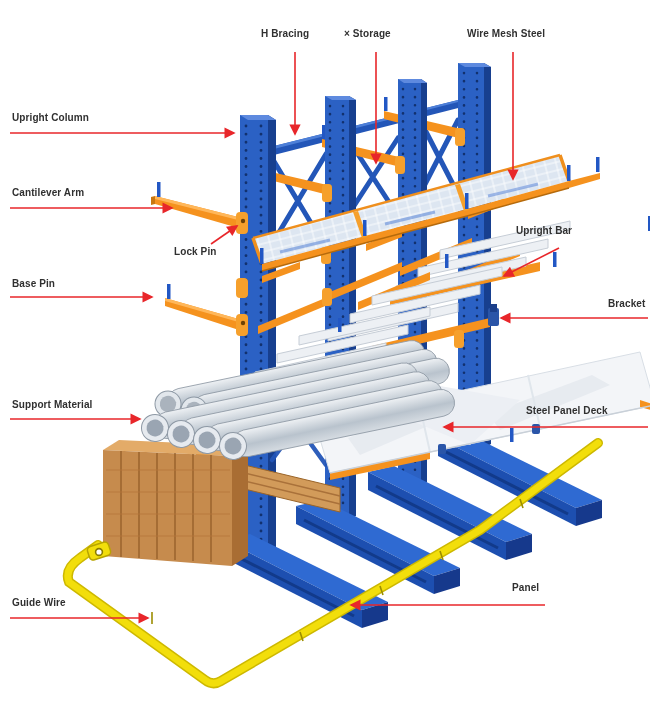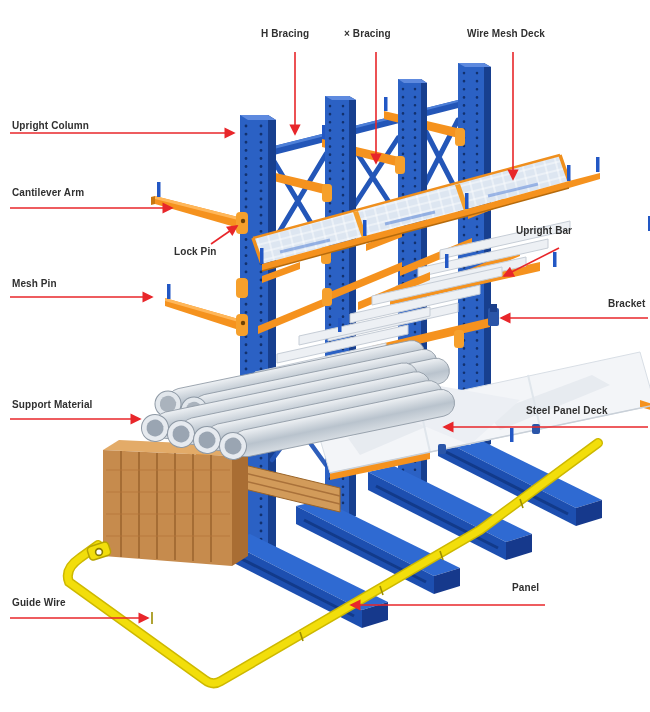--- a/index.html
+++ b/index.html
@@ -323,27 +323,27 @@
     <line x1="559" y1="248" x2="504" y2="276" marker-end="url(#arr)"></line>
     <line x1="648" y1="318" x2="501" y2="318" marker-end="url(#arr)"></line>
     <line x1="10" y1="419" x2="140" y2="419" marker-end="url(#arr)"></line>
     <line x1="648" y1="427" x2="444" y2="427" marker-end="url(#arr)"></line>
     <line x1="545" y1="605" x2="351" y2="605" marker-end="url(#arr)"></line>
     <line x1="10" y1="618" x2="148" y2="618" marker-end="url(#arr)"></line>
   </g>
 </svg>
 
 <div>
-  <div class="lbl" style="left:12px;top:120px">Upright Column</div>
+  <div class="lbl" style="left:12px;top:112px">Upright Column</div>
   <div class="lbl" style="left:261px;top:28px">H Bracing</div>
-  <div class="lbl" style="left:344px;top:28px">× Bracing</div>
-  <div class="lbl" style="left:467px;top:28px">Wire Mesh Deck</div>
+  <div class="lbl" style="left:344px;top:28px">× Storage</div>
+  <div class="lbl" style="left:467px;top:28px">Wire Mesh Steel</div>
   <div class="lbl" style="left:12px;top:187px">Cantilever Arm</div>
   <div class="lbl" style="left:174px;top:246px">Lock Pin</div>
-  <div class="lbl" style="left:12px;top:278px">Mesh Pin</div>
+  <div class="lbl" style="left:12px;top:278px">Base Pin</div>
   <div class="lbl" style="left:516px;top:225px">Upright Bar</div>
   <div class="lbl" style="left:608px;top:298px">Bracket</div>
   <div class="lbl" style="left:12px;top:399px">Support Material</div>
   <div class="lbl" style="left:526px;top:405px">Steel Panel Deck</div>
   <div class="lbl" style="left:512px;top:582px">Panel</div>
   <div class="lbl" style="left:12px;top:597px">Guide Wire</div>
 </div>
 
 </div>
 

